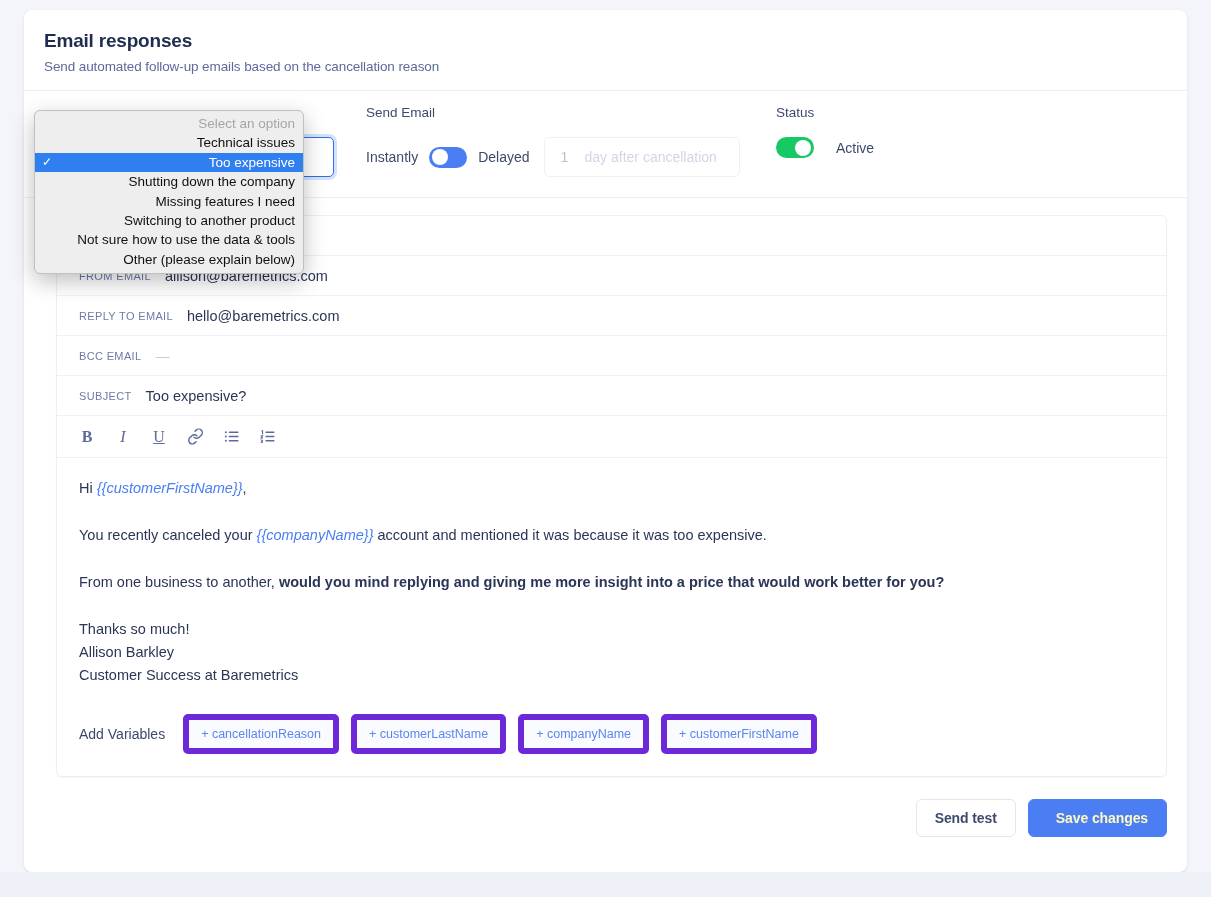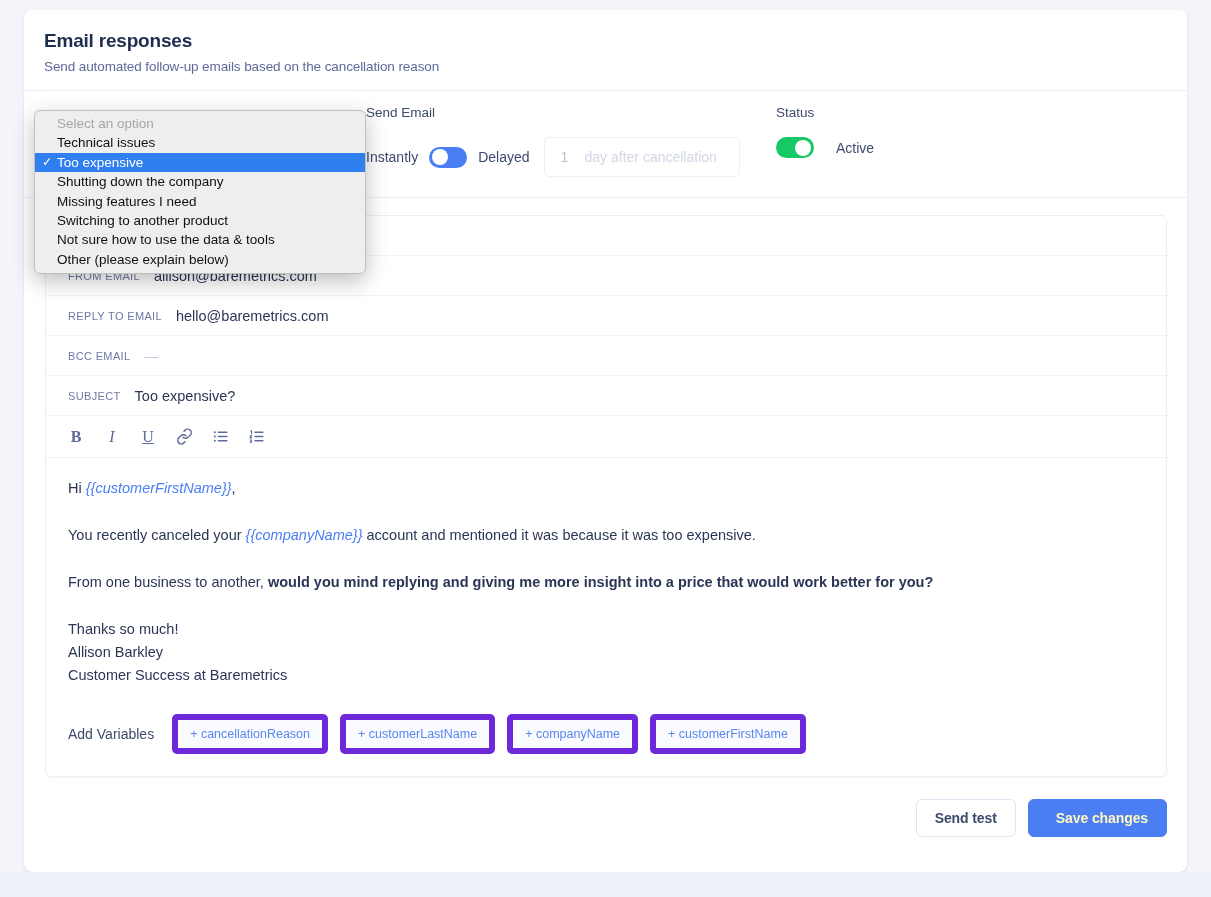--- a/index.html
+++ b/index.html
@@ -82,45 +82,46 @@
     display: flex; align-items: center;
     background: #fff;
   }
   .delay-num { width: 40px; text-align: center; font-size: 14px; color: #b9bfd4; }
   .delay-ph  { font-size: 14px; color: #d2d6e5; }
 
   
   .dropdown {
     position: absolute;
     left: 34px; top: 110px;
-    width: 332px;
+    width: 270px;
     background: #eeeeee;
     border: 1px solid #c0c0c0;
     border-radius: 6px;
     box-shadow: 0 7px 22px rgba(0,0,0,.26);
     padding: 3px 0 4px 0;
     z-index: 60;
     font-family: "Liberation Sans", sans-serif;
+    text-align: right;
   }
   .dd-item {
     height: 19.4px; line-height: 19.4px;
     padding-left: 22px; padding-right: 8px;
     font-size: 13.5px; color: #101010;
     white-space: nowrap; position: relative;
   }
   .dd-item.placeholder { color: #a6a6a6; }
   .dd-item.selected { background: #2f7ff0; color: #ffffff; }
   .dd-check {
     position: absolute; left: 7px; top: 0;
     font-size: 12px; color: #ffffff;
   }
 
   
   .inner {
-    margin: 17px 20px 0 21px;
+    margin: 17px 20px 0 32px;
     background: #fff;
     border: 1px solid #eceef6;
     border-radius: 6px;
     overflow: hidden;
     box-shadow: 0 1px 2px rgba(30,40,80,.04);
   }
   .frow {
     display: flex; align-items: center;
     height: 40px; padding: 0 22px;
     border-bottom: 1px solid #eff1f7;

